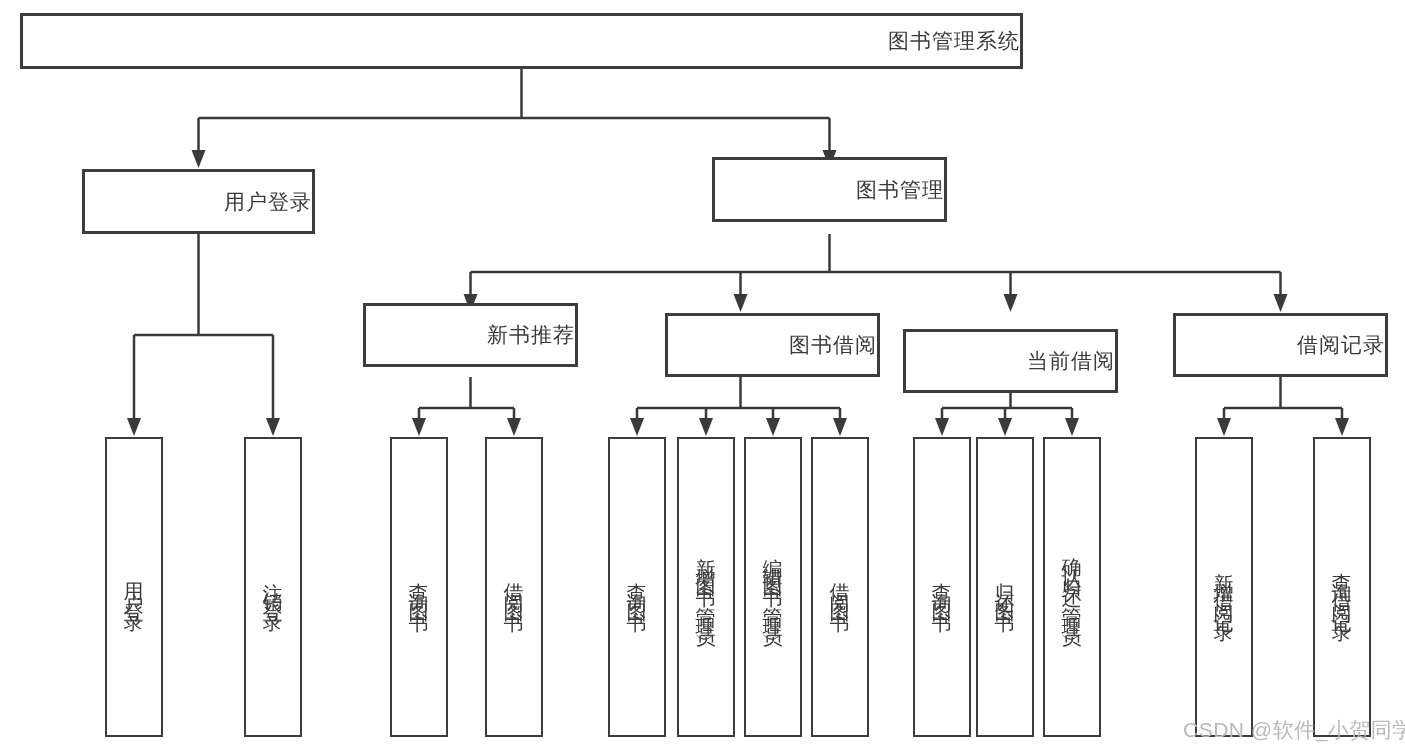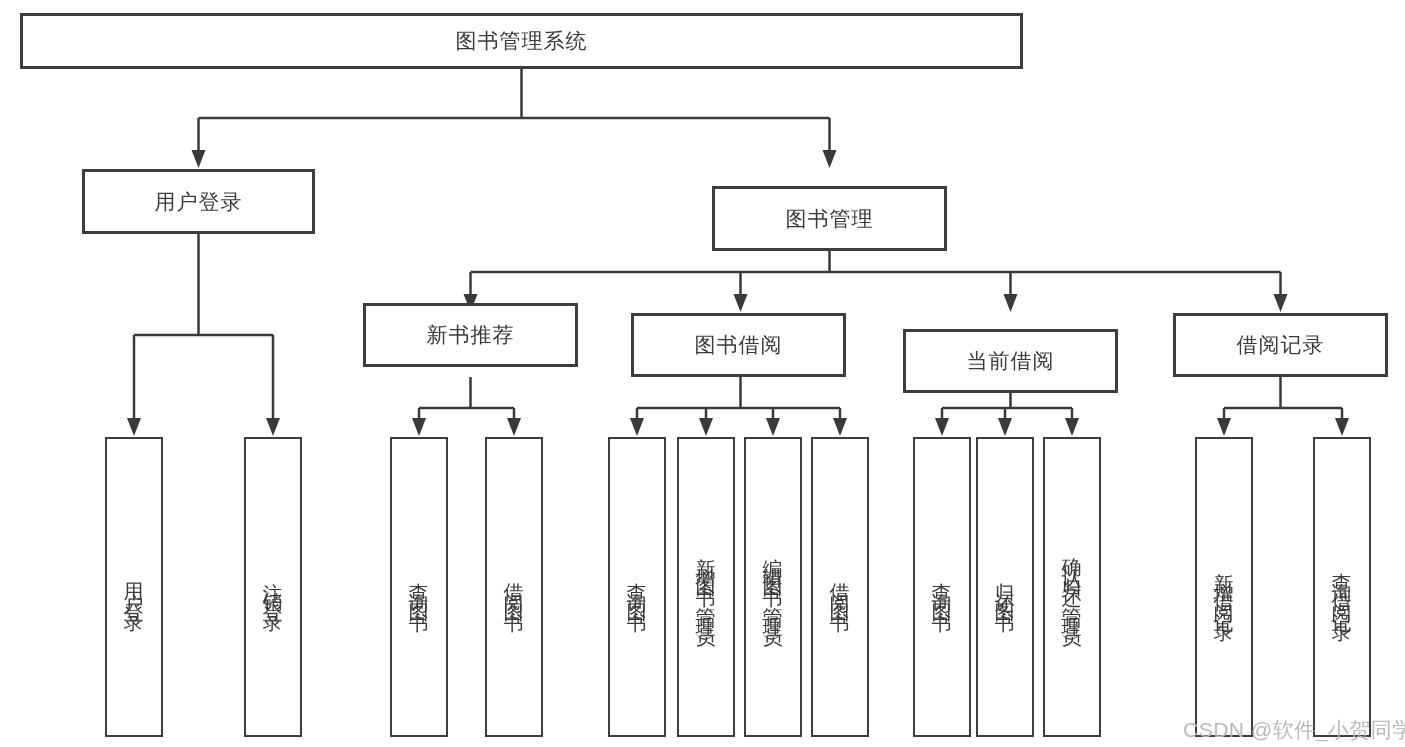--- a/index.html
+++ b/index.html
@@ -6,21 +6,21 @@
   .canvas{
     position:relative;width:1405px;height:747px;background:#ffffff;
     font-family:"Liberation Sans",sans-serif;overflow:hidden;
   }
   .connectors{position:absolute;left:0;top:0;width:1405px;height:747px;}
   .node{
     position:absolute;box-sizing:border-box;background:#ffffff;
     border:3px solid #3d3d3d;display:flex;align-items:center;justify-content:center;
     color:#3a3a3a;
   }
-  .node.h{font-size:21px;letter-spacing:1px;white-space:nowrap;}
+  .node.h{font-size:21px;letter-spacing:1px;white-space:nowrap;justify-content:flex-end;}
   .node.leaf{
     border-width:2.5px;
     writing-mode:vertical-rl;text-orientation:mixed;
     font-size:20px;letter-spacing:10px;line-height:1;
   }
   .leaf span{display:block;}
   .watermark{
     position:absolute;left:1183px;top:716px;
     font-size:21px;color:#b9b9b9;white-space:nowrap;letter-spacing:0.5px;
   }
@@ -77,28 +77,28 @@
     </g>
   </svg>
 
   <div class="node h" style="left:20px;top:13px;width:1003px;height:56px;">
     <span>图书管理系统</span>
   </div>
 
   <div class="node h" style="left:82px;top:169px;width:233px;height:65px;">
     <span>用户登录</span>
   </div>
-  <div class="node h" style="left:712px;top:186px;width:235px;height:65px;">
+  <div class="node h" style="left:712px;top:157px;width:235px;height:65px;">
     <span>图书管理</span>
   </div>
 
   <div class="node h" style="left:363px;top:303px;width:215px;height:64px;">
     <span>新书推荐</span>
   </div>
-  <div class="node h" style="left:631px;top:313px;width:215px;height:64px;">
+  <div class="node h" style="left:665px;top:313px;width:215px;height:64px;">
     <span>图书借阅</span>
   </div>
   <div class="node h" style="left:903px;top:313px;width:215px;height:64px;margin-top:16px;">
     <span>当前借阅</span>
   </div>
   <div class="node h" style="left:1173px;top:313px;width:215px;height:64px;">
     <span>借阅记录</span>
   </div>
 
   <div class="node leaf" style="left:105px;top:437px;width:58px;height:300px;">

